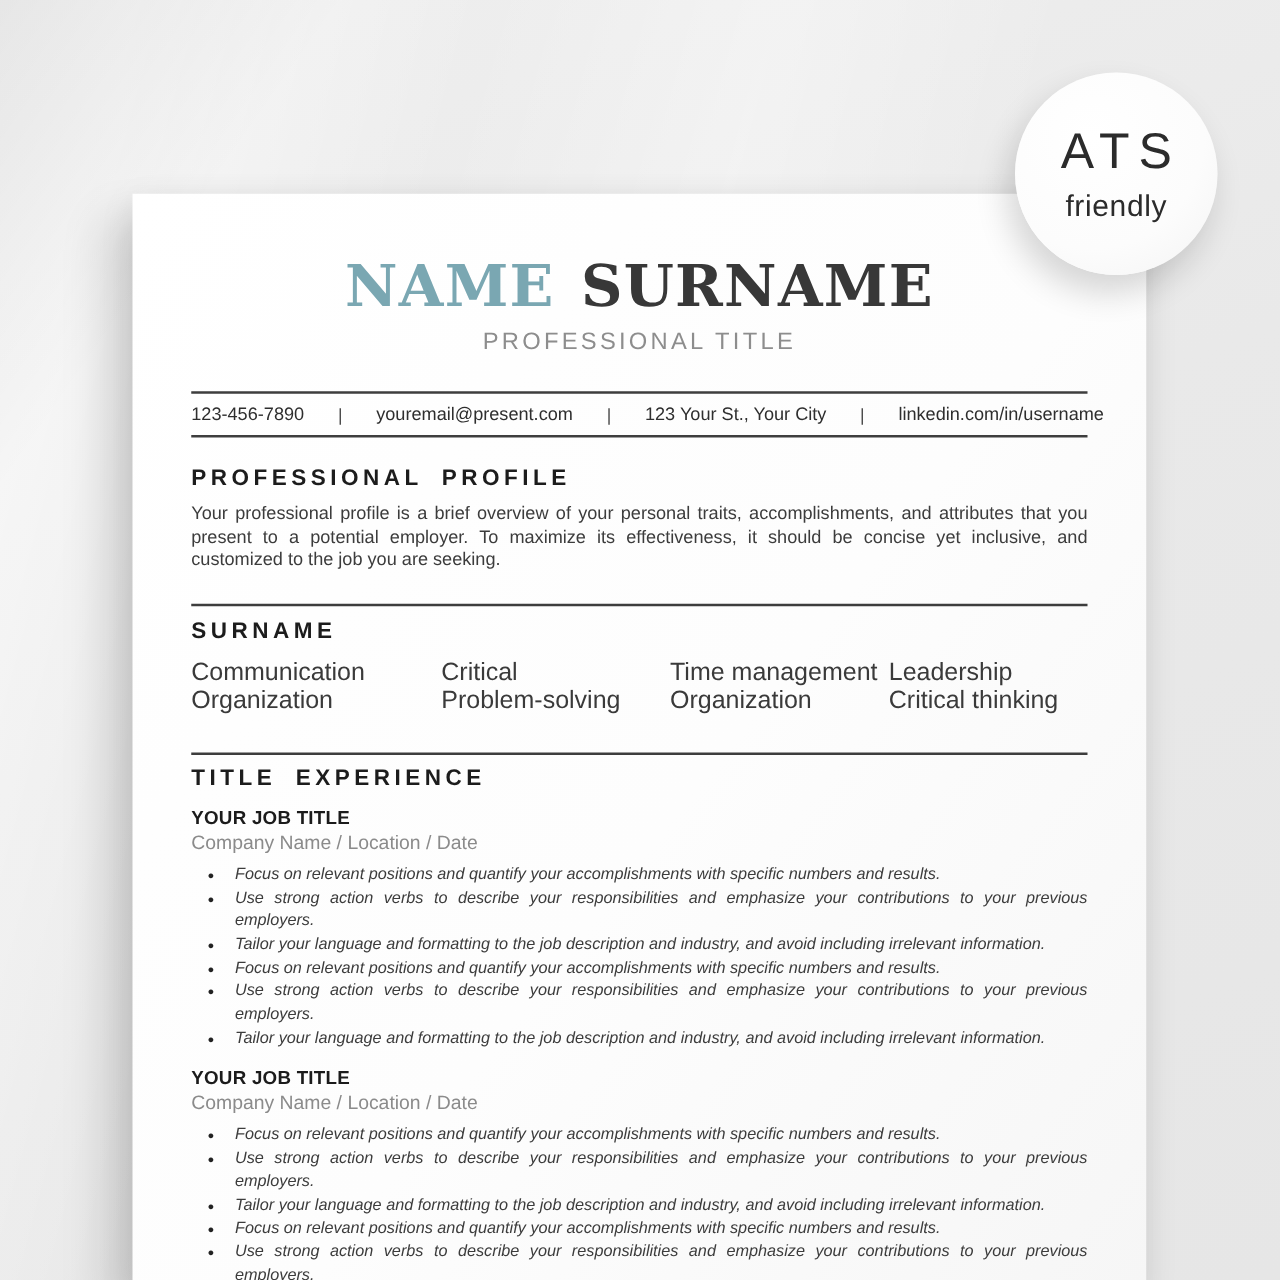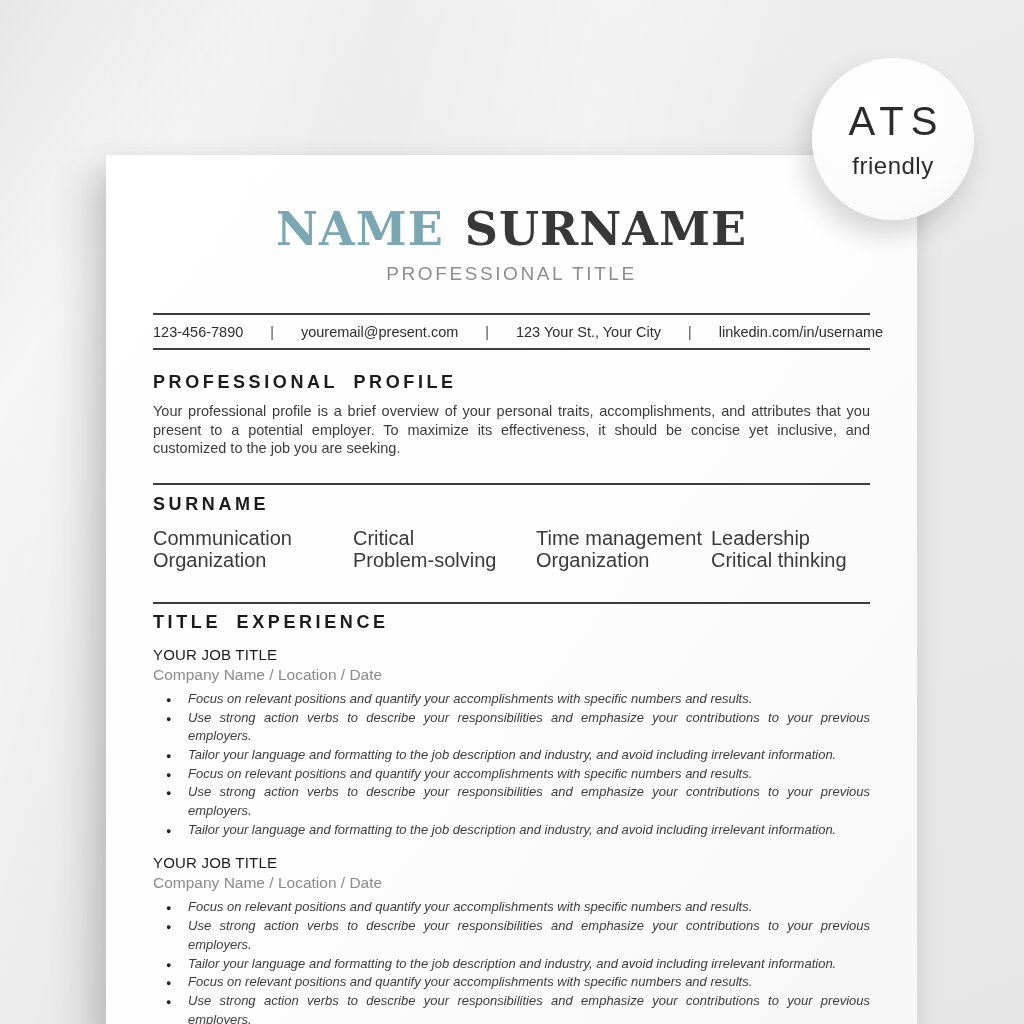--- a/index.html
+++ b/index.html
@@ -96,21 +96,21 @@
     line-height: 22px;
     color: #3a3a3a;
   }
   .rule-work { margin-top: 31px; }
   .work-heading { margin-top: 8px; }
 
   .job { margin-top: 13px; }
   .job + .job { margin-top: 15px; }
   .job-title {
     font-size: 15px;
-    font-weight: normal;
+    font-weight: bold;
     letter-spacing: 0.2px;
     color: #1b1b1b;
     margin-top: 12px;
   }
   .job-meta {
     margin-top: 3px;
     font-size: 15.5px;
     color: #8b8b8b;
   }
   .job-bullets { margin-top: 6px; list-style: none; }

